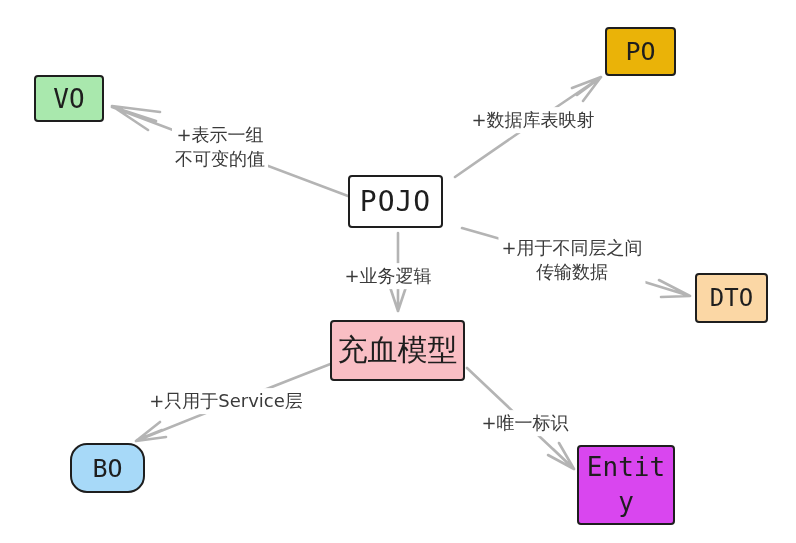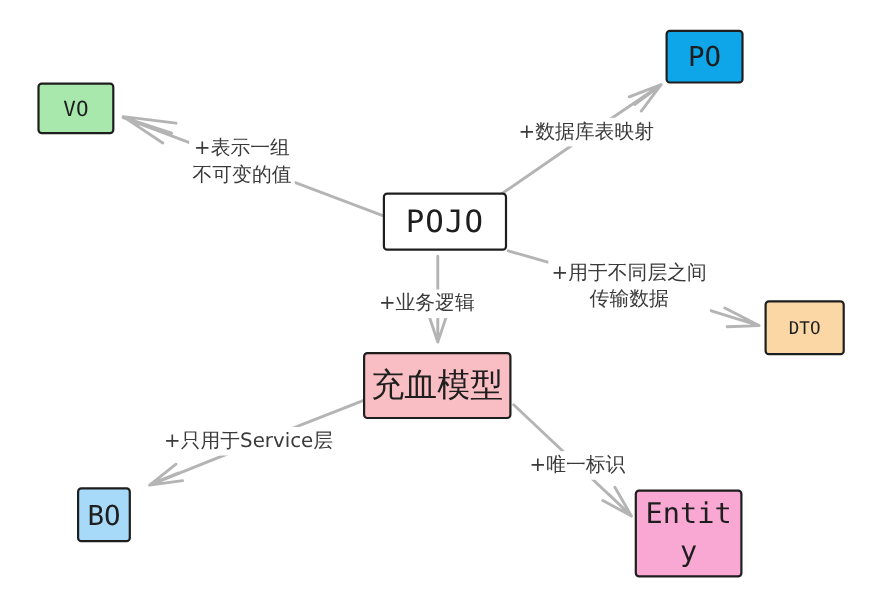--- a/index.html
+++ b/index.html
@@ -15,27 +15,27 @@
   .node{
     position:absolute;
     border:2.6px solid #1e1e1e;
     border-radius:4px;
     display:flex;align-items:center;justify-content:center;
     box-sizing:border-box;
     color:#1e1e1e;
     font-family:"DejaVu Sans Mono","Liberation Mono",monospace;
     text-align:center;
   }
-  .node-vo    {left:34px;  top:75px;  width:70px;  height:47px; font-size:19px;}
+  .node-vo    {left:34px;  top:75px;  width:70px;  height:47px; font-size:26px;}
   .node-po    {left:605px; top:27px;  width:71px;  height:49px; font-size:25px;}
-  .node-pojo  {left:348px; top:175px; width:113px; height:53px; font-size:28px; letter-spacing:1px;}
-  .node-dto   {left:695px; top:273px; width:73px;  height:50px; font-size:16px;}
+  .node-pojo  {left:348px; top:175px; width:95px; height:53px; font-size:28px; letter-spacing:1px;}
+  .node-dto   {left:695px; top:273px; width:73px;  height:50px; font-size:24px;}
   .node-rich  {left:330px; top:320px; width:135px; height:61px; font-size:30px;
                font-family:"DejaVu Sans","Liberation Sans",sans-serif;}
-  .node-bo    {left:70px;  top:443px; width:49px;  height:50px; font-size:25px;}
+  .node-bo    {left:70px;  top:443px; width:75px;  height:50px; font-size:25px;border-radius:17px;}
   .node-entity{left:577px; top:445px; width:98px;  height:80px; font-size:26px;
                line-height:1.35; word-break:break-all; padding:0 3px;}
   .edge-label{
     position:absolute;
     transform:translate(-50%,-50%);
     background:#ffffff;
     color:#3a3a3a;
     font-size:18px;
     line-height:1.32;
     text-align:center;
@@ -76,37 +76,37 @@
   <div class="edge-label lbl-dto">+用于不同层之间
 传输数据</div>
   <div class="edge-label lbl-biz">+业务逻辑</div>
   <div class="edge-label lbl-unique">+唯一标识</div>
   <div class="edge-label lbl-service">+只用于Service层</div>
 
   <div class="node node-vo" style="background: rgb(169, 232, 173);">
     <span>VO</span>
   </div>
 
-  <div class="node node-po" style="background: #0ea5e9;">
+  <div class="node node-po" style="background: #eab308;">
     <span>PO</span>
   </div>
 
   <div class="node node-pojo" style="background: rgb(255, 255, 255);">
     <span>POJO</span>
   </div>
 
   <div class="node node-dto" style="background: rgb(251, 215, 165);">
     <span>DTO</span>
   </div>
 
   <div class="node node-rich" style="background: rgb(249, 190, 196);">
     <span>充血模型</span>
   </div>
 
   <div class="node node-bo" style="background: rgb(167, 217, 248);">
     <span>BO</span>
   </div>
 
-  <div class="node node-entity" style="background: #f9a8d4;">
+  <div class="node node-entity" style="background: #d946ef;">
     <span>Entity</span>
   </div>
 
 </div>
 
 </body></html>

